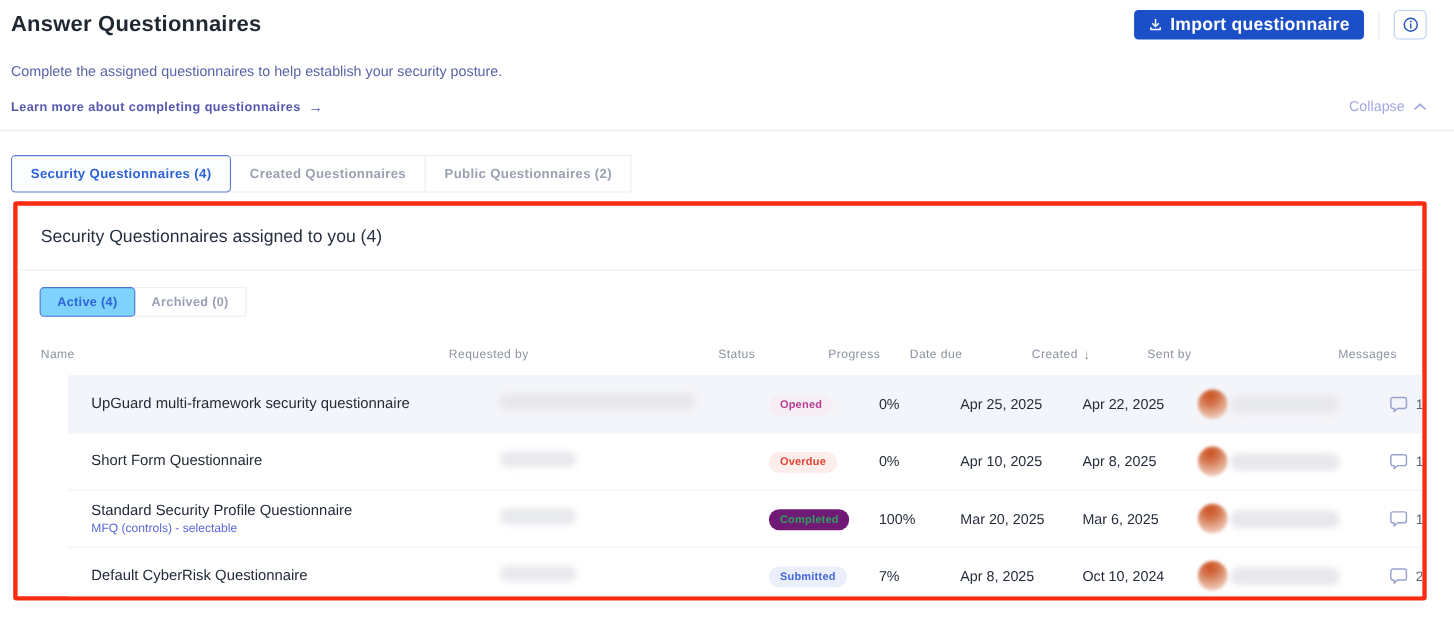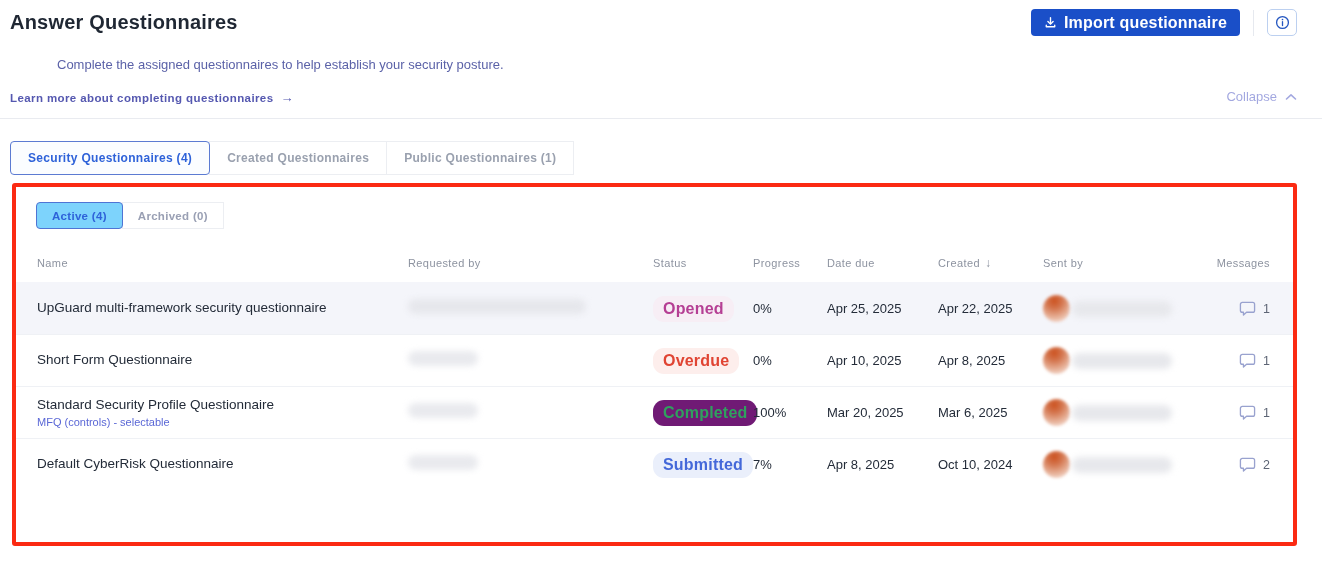--- a/index.html
+++ b/index.html
@@ -25,21 +25,21 @@
     font-size:16px; font-weight:700; letter-spacing:.2px; cursor:pointer;
   }
   .hdr-divider { width:1px; height:26px; background:#e6e9ef; }
   .btn-info {
     width:30px; height:27px; background:#fff; border:1px solid #bcd0f0;
     border-radius:5px; display:flex; align-items:center; justify-content:center;
     cursor:pointer; color:#2456c0;
   }
   .page-subtitle {
     position:absolute; left:10px; top:57px;
-    font-size:13px; color:#5b62a8;margin-left:47px;
+    font-size:13px; color:#5b62a8;
   }
   .learn-more {
     position:absolute; left:10px; top:90px;
     font-size:11.5px; font-weight:700; letter-spacing:.4px; color:#5558b0;
     display:flex; align-items:center; gap:7px; cursor:pointer; text-decoration:none;
   }
   .collapse {
     position:absolute; right:25px; top:89px;
     font-size:13px; color:#a3a8e0; display:flex; align-items:center; gap:8px; cursor:pointer;
   }
@@ -84,21 +84,21 @@
 
   
   .thead {
     display:flex; align-items:center; height:39px;
     padding:0 23px 0 21px; flex:0 0 auto;
     font-size:11px; color:#8d93a0; letter-spacing:.4px;
   }
   .trow {
     display:flex; align-items:center; height:52px;
     padding:0 23px 0 21px; border-top:1px solid #eff1f5; flex:0 0 auto;
-    background:#fff; cursor:pointer;
+    background:#fff; cursor:pointer;margin-left:46px;
   }
   .trow.highlighted { background:#f4f5fa; border-top-color:#f4f5fa; }
 
   .c { flex:0 0 auto; }
   .col-name      { width:371px; }
   .col-requested { width:245px; }
   .col-status    { width:100px; }
   .col-progress  { width:74px;  }
   .col-due       { width:111px; }
   .col-created   { width:105px; display:flex; align-items:center; gap:5px; }
@@ -110,21 +110,21 @@
 
   .redact {
     display:inline-block; height:15px; border-radius:8px;
     background:#e9eaee; filter:blur(3px);
   }
   .redact-requested { width:70px; }
   .redact-requested.wide { width:178px; background:#e6e7ec; }
   .redact-name { width:100px; height:16px; margin-left:-6px; background:#e7e8ec; }
 
   .chip {
-    display:inline-block; font-size:16px; font-weight:700; letter-spacing:.2px;
+    display:inline-block; font-size:10px; font-weight:700; letter-spacing:.2px;
     padding:4px 10px; border-radius:11px; white-space:nowrap;
   }
   .chip.opened    { color:#b53f94; background:#f7eef5; }
   .chip.overdue   { color:#e04433; background:#fdeeec; }
   .chip.completed { color:#2fa05e; background:#701a75; }
   .chip.submitted { color:#4468d9; background:#eaeffb; }
 
   .col-progress, .col-due, .col-created { font-size:13px; color:#242c39; }
   .thead .col-created, .thead .col-due, .thead .col-progress { font-size:11px; color:#8d93a0; }
 
@@ -177,24 +177,27 @@
   <svg class="chev" width="12" height="8" viewBox="0 0 12 8" fill="none" stroke="#a3a8e0" stroke-width="1.6" stroke-linecap="round" stroke-linejoin="round">
       <path d="M1.5 6 6 1.8 10.5 6"></path>
     </svg>
 </div>
 
 <div class="header-rule"></div>
 
 <div class="tabs">
   <div class="tab active">Security Questionnaires (4)</div>
   <div class="tab">Created Questionnaires</div>
-  <div class="tab">Public Questionnaires (1)</div>
+  <div class="tab">Public Questionnaires (2)</div>
 </div>
 
 <div class="panel">
+  <div class="panel-head">
+    <div class="panel-title">Security Questionnaires assigned to you (4)</div>
+  </div>
 
   <div class="subtabs">
     <div class="subtab active">Active (4)</div>
     <div class="subtab">Archived (0)</div>
   </div>
 
   <div class="thead">
     <div class="c col-name">Name</div>
     <div class="c col-requested">Requested by</div>
     <div class="c col-status">Status</div>

